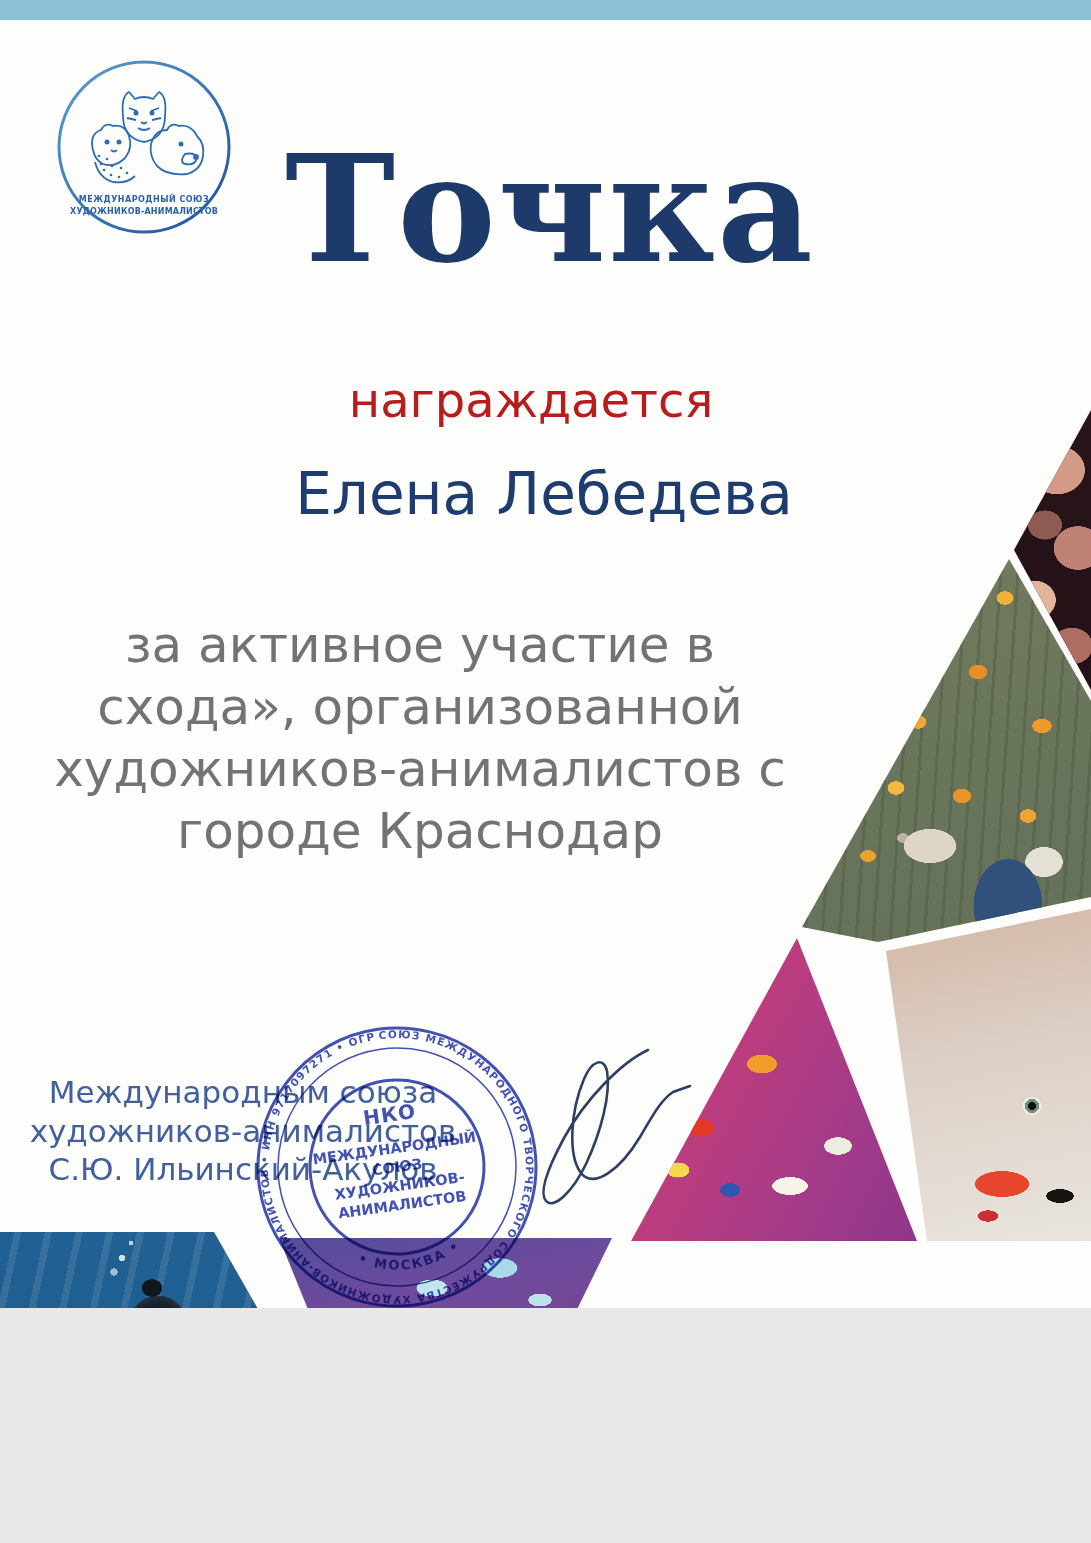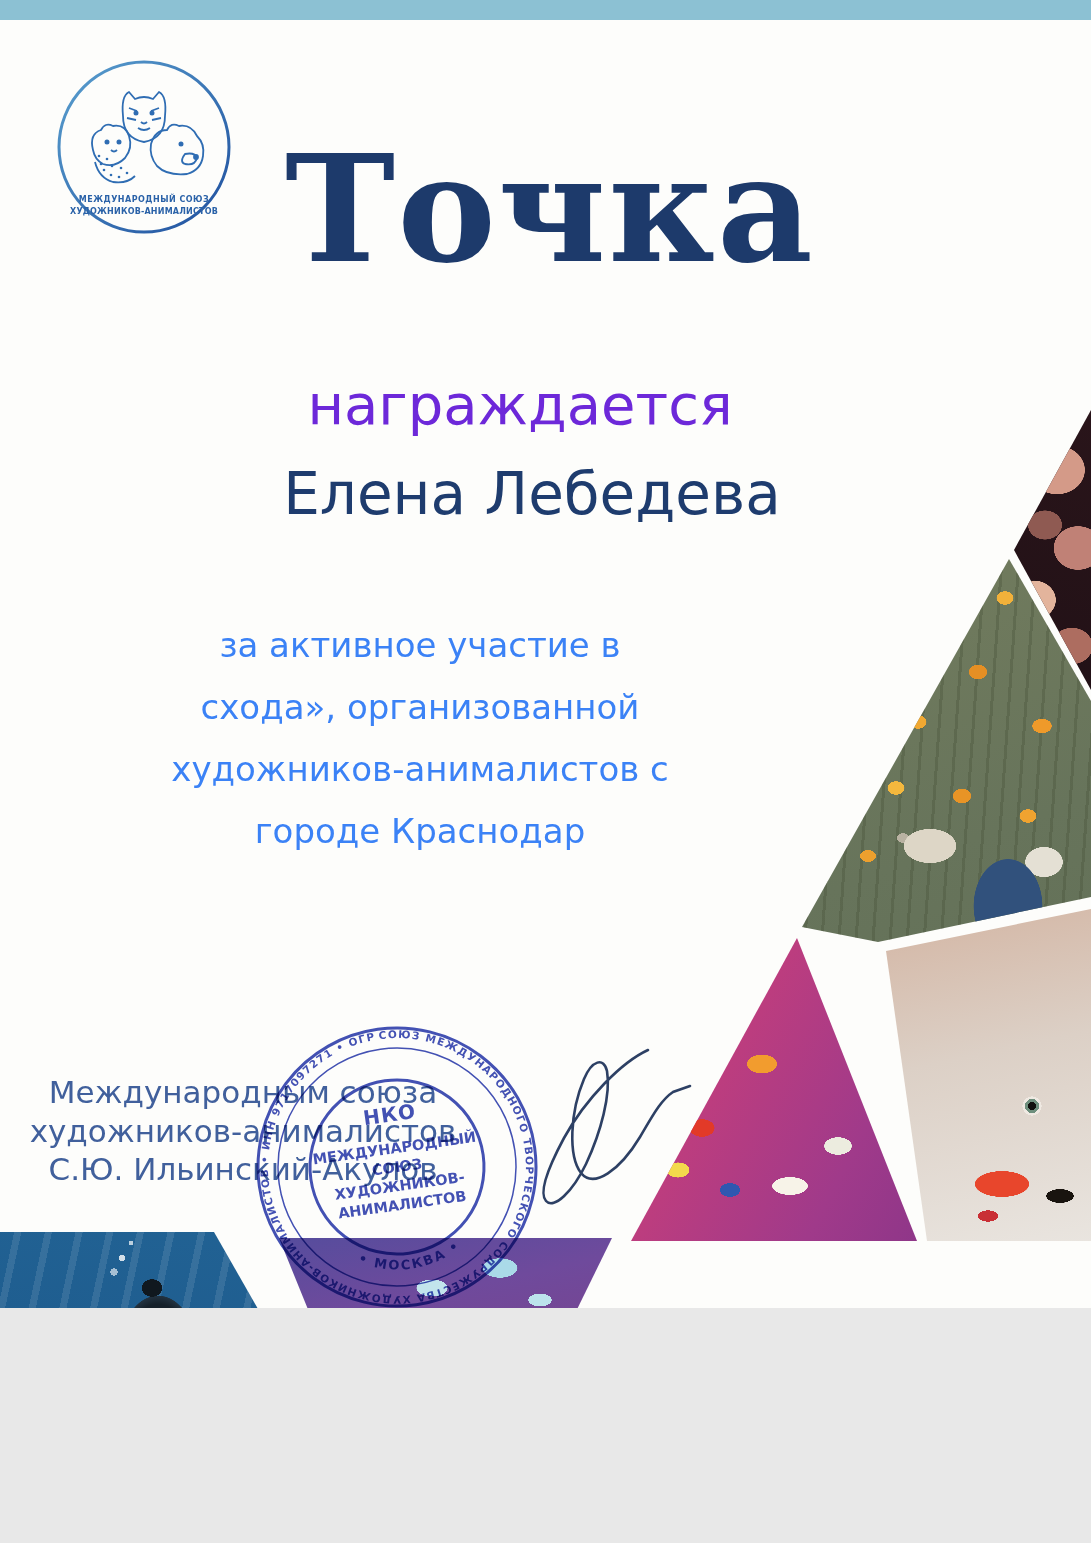--- a/index.html
+++ b/index.html
@@ -88,25 +88,25 @@
       linear-gradient(168deg, #d6dc3a 0%, #93c83e 10%, #49a8b8 26%, #2f86b4 44%, #205ea0 62%, #3b4f9e 78%, #6f4a9c 90%, #7e3f85 100%);
   }
 
   
   .txt{position:absolute;z-index:3;text-align:center;color:#1d3a6b;}
   .title{
     left:180px; top:128px; width:740px;
     font-family:"DejaVu Serif", serif; font-weight:bold;
     font-size:148px; line-height:1.1; color:#1d3a6b; letter-spacing:2px;
   }
-  .award-label{left:120px; top:372px; width:800px; font-size:56px; color:#6d28d9;}
-  .recipient{left:112px; top:460px; width:840px; font-size:58px; color:#1e3c6e;}
+  .award-label{left:131px; top:372px; width:800px; font-size:48px; color:#b91c1c;}
+  .recipient{left:124px; top:460px; width:840px; font-size:58px; color:#1e3c6e;}
   .body-text{
     left:30px; top:614px; width:780px;
-    font-size:34px; line-height:62px; color:#3b82f6;
+    font-size:50px; line-height:62px; color:#737373;
   }
   .sig-block{
     left:28px; top:1073px; width:430px;
     font-size:31px; line-height:38.5px; color:#41609c;
   }
   .sig-line{display:block;}
 
   .overlay-svg{position:absolute;left:0;top:0;z-index:4;pointer-events:none;}
   .stamp-svg{position:absolute;left:255px;top:1025px;z-index:5;mix-blend-mode:multiply;opacity:.9;transform:rotate(-8deg);}
   .logo-svg{position:absolute;left:55px;top:58px;z-index:3;}

